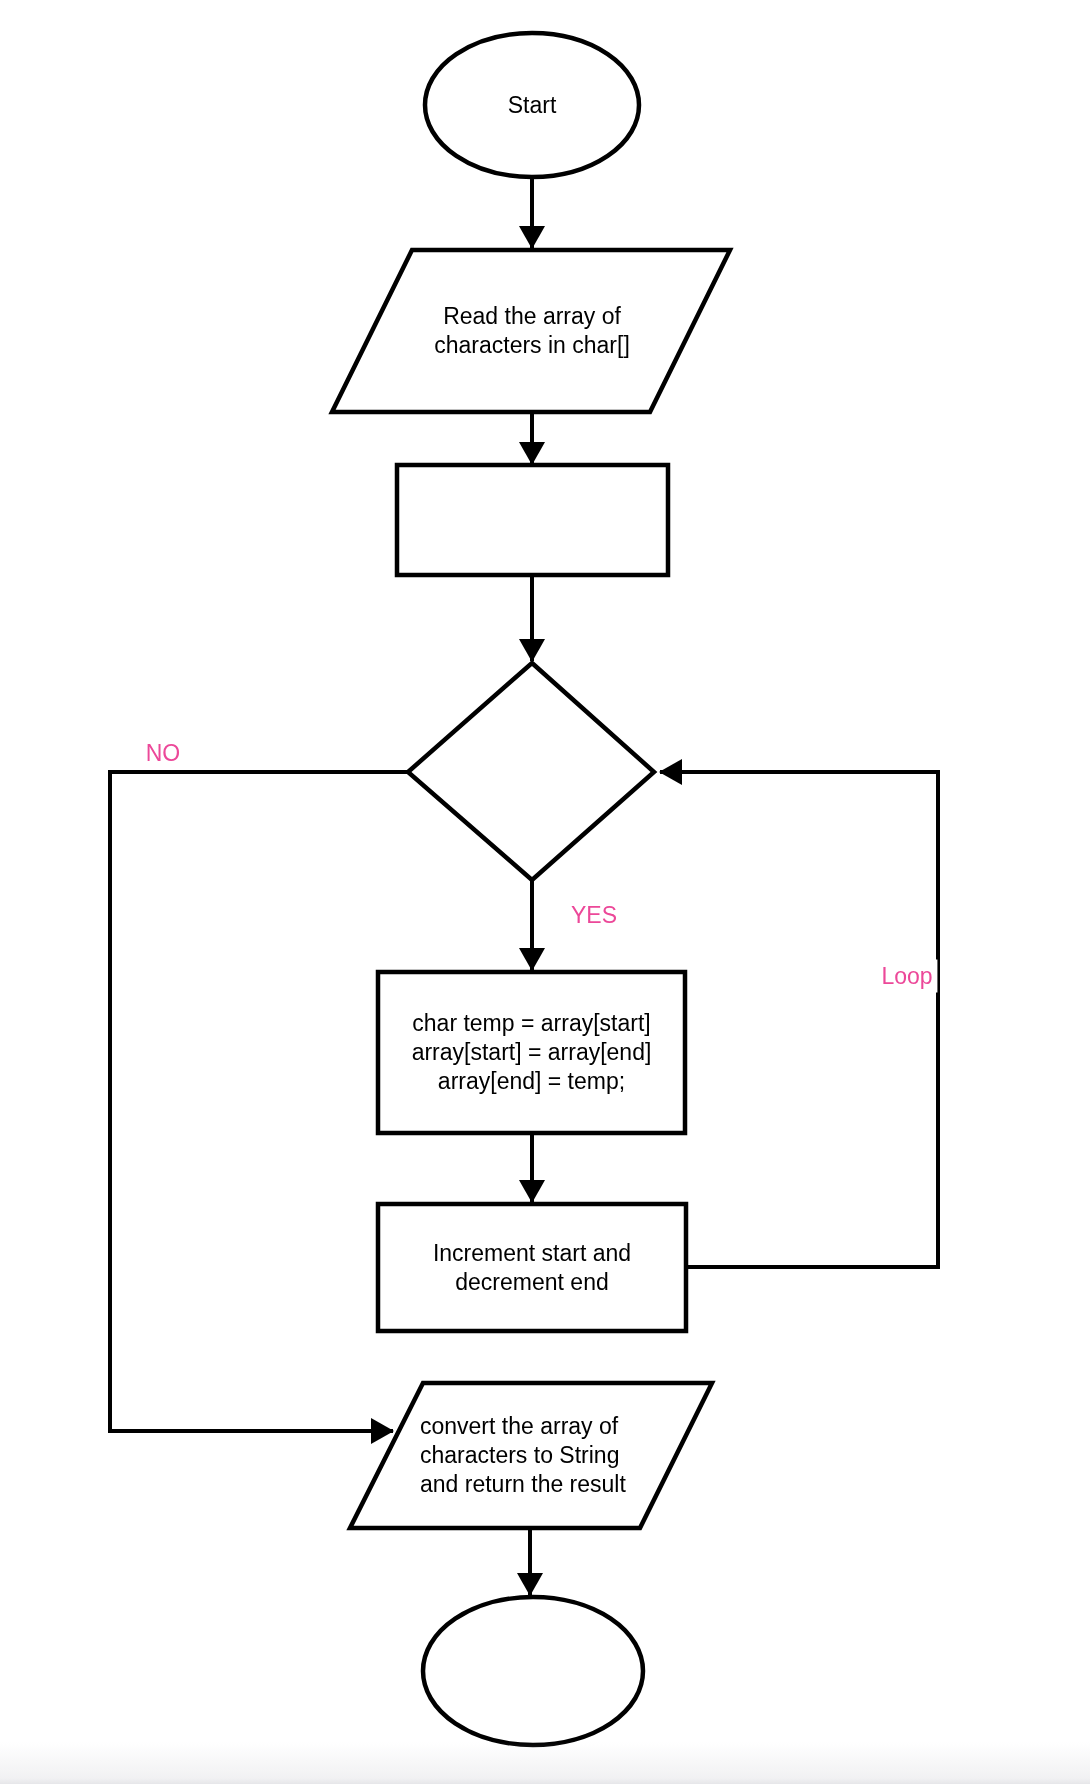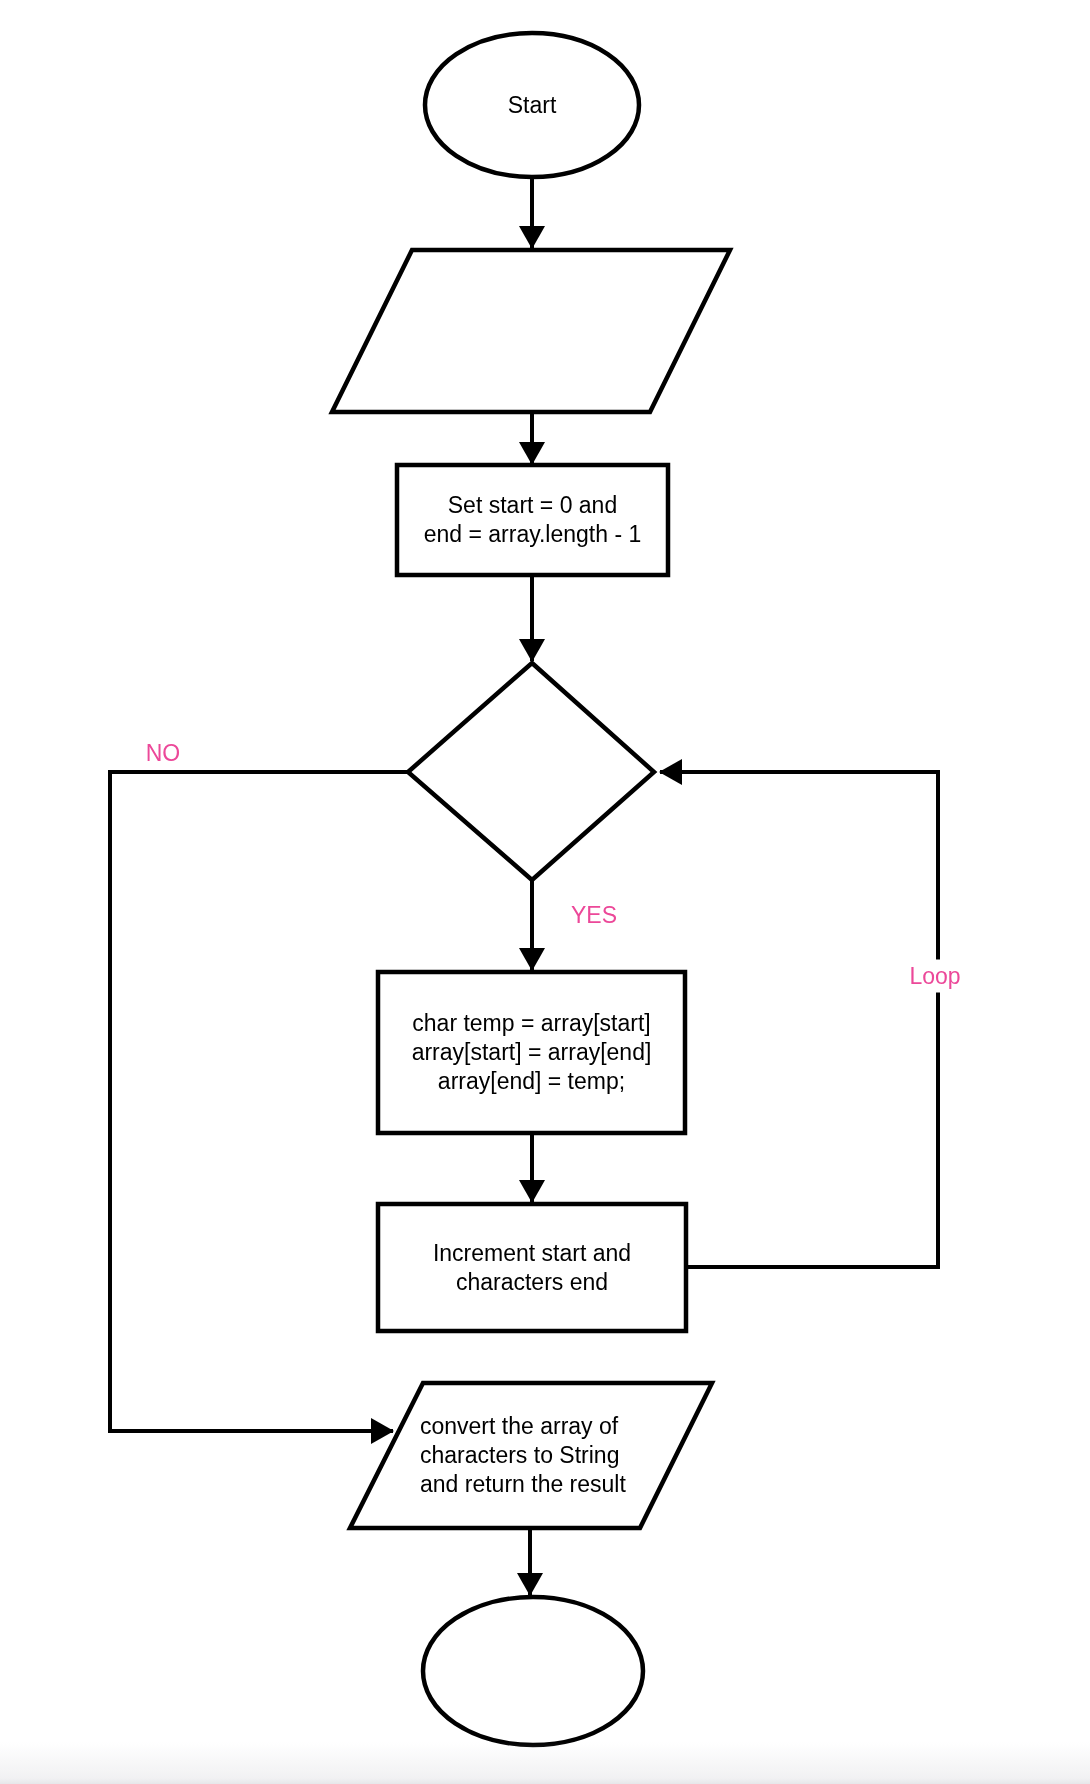--- a/index.html
+++ b/index.html
@@ -52,21 +52,21 @@
   .lbl-start   { left: 425px; top: 33px;   width: 214px; height: 144px; text-align: right; }
   .lbl-read    { left: 362px; top: 250px;  width: 340px; height: 162px; }
   .lbl-init    { left: 397px; top: 465px;  width: 271px; height: 110px; }
   .lbl-cond    { left: 408px; top: 663px;  width: 246px; height: 217px; }
   .lbl-swap    { left: 378px; top: 972px;  width: 307px; height: 161px; }
   .lbl-incr    { left: 378px; top: 1204px; width: 308px; height: 127px; }
   .lbl-convert { left: 420px; top: 1383px; width: 245px; height: 145px; }
   .lbl-end     { left: 423px; top: 1597px; width: 220px; height: 148px; }
   .lbl-no      { left: 163px; top: 753px; }
   .lbl-yes     { left: 594px; top: 915px; }
-  .lbl-loop    { left: 935px; top: 976px; }
+  .lbl-loop    { left: 907px; top: 976px; }
   .bottom-shadow {
     position: absolute;
     left: 0;
     bottom: 0;
     width: 100%;
     height: 42px;
     background: linear-gradient(180deg, rgba(238,238,240,0) 0%, rgba(230,230,233,0.55) 86%, rgba(222,222,226,0.75) 100%);
     pointer-events: none;
   }
   svg .shape {
@@ -105,27 +105,27 @@
     <path class="shape" d="M 412 250 L 730 250 L 650 412 L 332 412 Z"></path>
     <rect class="shape" x="397" y="465" width="271" height="110"></rect>
     <path class="shape" d="M 532 663 L 654 772 L 532 880 L 408 772 Z"></path>
     <rect class="shape" x="378" y="972" width="307" height="161"></rect>
     <rect class="shape" x="378" y="1204" width="308" height="127"></rect>
     <path class="shape" d="M 423 1383 L 712 1383 L 640 1528 L 350 1528 Z"></path>
     <ellipse class="shape" cx="533" cy="1671" rx="110" ry="74"></ellipse>
   </svg>
 
   <div class="node-label lbl-start">Start</div>
-  <div class="node-label lbl-init">Set start = 0 and
-end = array.length - 1</div>
+  <div class="node-label lbl-read">Read the array of
+characters in char[]</div>
   <div class="node-label lbl-swap">char temp = array[start]
 array[start] = array[end]
 array[end] = temp;</div>
   <div class="node-label lbl-incr">Increment start and
-characters end</div>
+decrement end</div>
   <div class="node-label left-align lbl-convert">convert the array of
 characters to String
 and return the result</div>
 
   <div class="edge-label lbl-no">NO</div>
   <div class="edge-label lbl-yes">YES</div>
   <div class="edge-label on-line lbl-loop">Loop</div>
 
   <div class="bottom-shadow"></div>
 </div>

